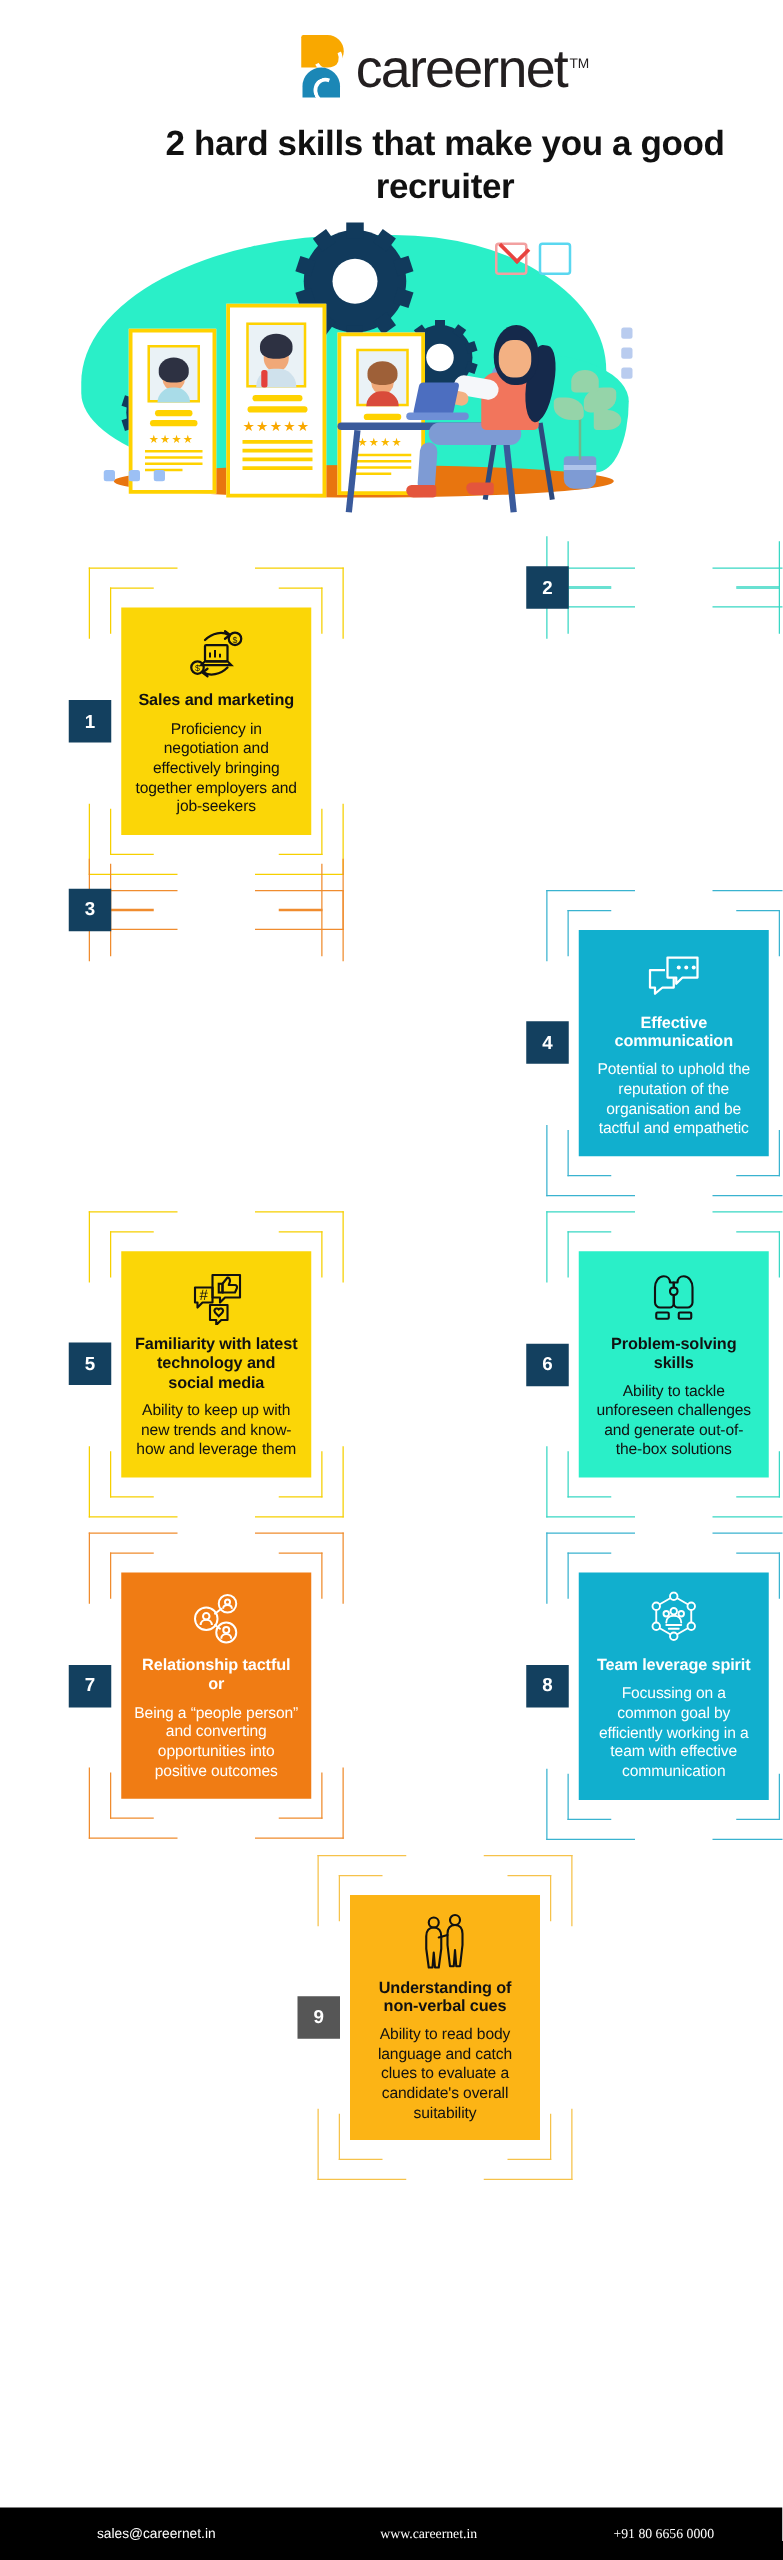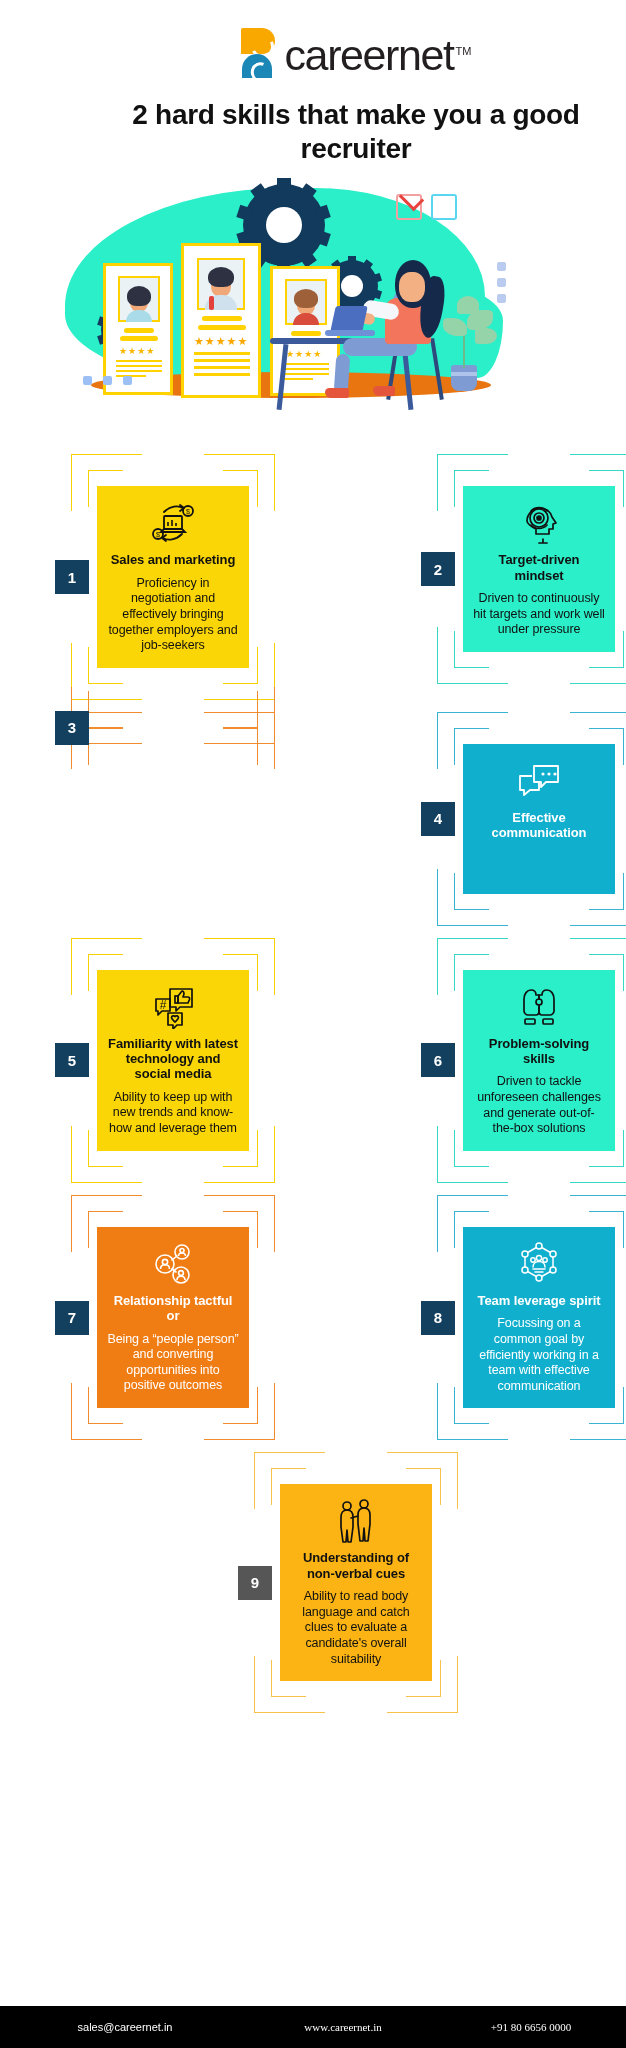--- a/index.html
+++ b/index.html
@@ -384,34 +384,20 @@
       <div class="cell">
         <div class="frame" style="--bc:#38D8C4;">
           <span class="br br-tl"></span>
             <span class="br br-tr"></span>
             <span class="br br-bl"></span>
             <span class="br br-br"></span>
           <span class="ib ib-tl"></span>
             <span class="ib ib-tr"></span>
             <span class="ib ib-bl"></span>
             <span class="ib ib-br"></span>
-          <div class="card" style="background:#2AEFC8;color:#111111;">
-            <div class="card-icon">
-              <svg width="44" height="44" viewBox="0 0 44 44" fill="none" stroke="#111" stroke-width="1.7">
-                <path d="M10 20c0-7 6-13 13-13 6 0 11 4 12 9l4 6-3 1v5h-4v5H19v-5c-5-2-9-6-9-8z" stroke-linejoin="round"></path>
-                <circle cx="22" cy="17" r="9"></circle>
-                <circle cx="22" cy="17" r="5"></circle>
-                <circle cx="22" cy="17" r="2" fill="#111"></circle>
-                <path d="M14 10a11 11 0 0116 0M30 24a11 11 0 01-16 0" stroke-linecap="round"></path>
-                <path d="M26 38v4M22 42h8" stroke-linecap="round"></path>
-              </svg>
-            </div>
-            <div class="card-title">Target-driven mindset</div>
-            <div class="card-desc">Driven to continuously hit targets and work well under pressure</div>
-          </div>
           <div class="num left">2</div>
         </div>
       </div>
     </div>
 
     <div class="row">
       <div class="cell">
         <div class="frame" style="--bc:#F08C2E;">
           <span class="br br-tl"></span>
             <span class="br br-tr"></span>
@@ -439,20 +425,21 @@
             <div class="card-icon">
               <svg width="46" height="36" viewBox="0 0 46 36" fill="none" stroke="#fff" stroke-width="1.8">
                 <path d="M18 3h24v16H30l-5 5v-5h-7z" stroke-linejoin="round"></path>
                 <circle cx="27" cy="11" r="1.6" fill="#fff" stroke="none"></circle>
                 <circle cx="33" cy="11" r="1.6" fill="#fff" stroke="none"></circle>
                 <circle cx="39" cy="11" r="1.6" fill="#fff" stroke="none"></circle>
                 <path d="M16 13H4v14h4v5l6-5h9V19" stroke-linejoin="round"></path>
               </svg>
             </div>
             <div class="card-title">Effective communication</div>
+            <div class="card-desc">Potential to uphold the reputation of the organisation and be tactful and empathetic</div>
           </div>
           <div class="num left">4</div>
         </div>
       </div>
     </div>
 
     <div class="row">
       <div class="cell">
         <div class="frame" style="--bc:#F6D000;">
           <span class="br br-tl"></span>
@@ -495,21 +482,21 @@
           <div class="card" style="background:#2AEFC8;color:#111111;">
             <div class="card-icon">
               <svg width="46" height="44" viewBox="0 0 46 44" fill="none" stroke="#111" stroke-width="1.7">
                 <path d="M8 14c0-5 3-9 7-9 3 0 5 2 5 5h3v4c2 0 3 1 3 3s-1 3-3 3v6c0 2-1 4-3 4h-8c-2 0-4-2-4-4z" stroke-linejoin="round"></path>
                 <rect x="9" y="34" width="10" height="5" rx="1"></rect>
                 <path d="M38 14c0-5-3-9-7-9-3 0-5 2-5 5h-3v4c-2 0-3 1-3 3s1 3 3 3v6c0 2 1 4 3 4h8c2 0 4-2 4-4z" stroke-linejoin="round"></path>
                 <rect x="27" y="34" width="10" height="5" rx="1"></rect>
               </svg>
             </div>
             <div class="card-title">Problem-solving skills</div>
-            <div class="card-desc">Driven to tackle unforeseen challenges and generate out-of-the-box solutions</div>
+            <div class="card-desc">Ability to tackle unforeseen challenges and generate out-of-the-box solutions</div>
           </div>
           <div class="num left">6</div>
         </div>
       </div>
     </div>
 
     <div class="row">
       <div class="cell">
         <div class="frame" style="--bc:#F08C2E;">
           <span class="br br-tl"></span>

